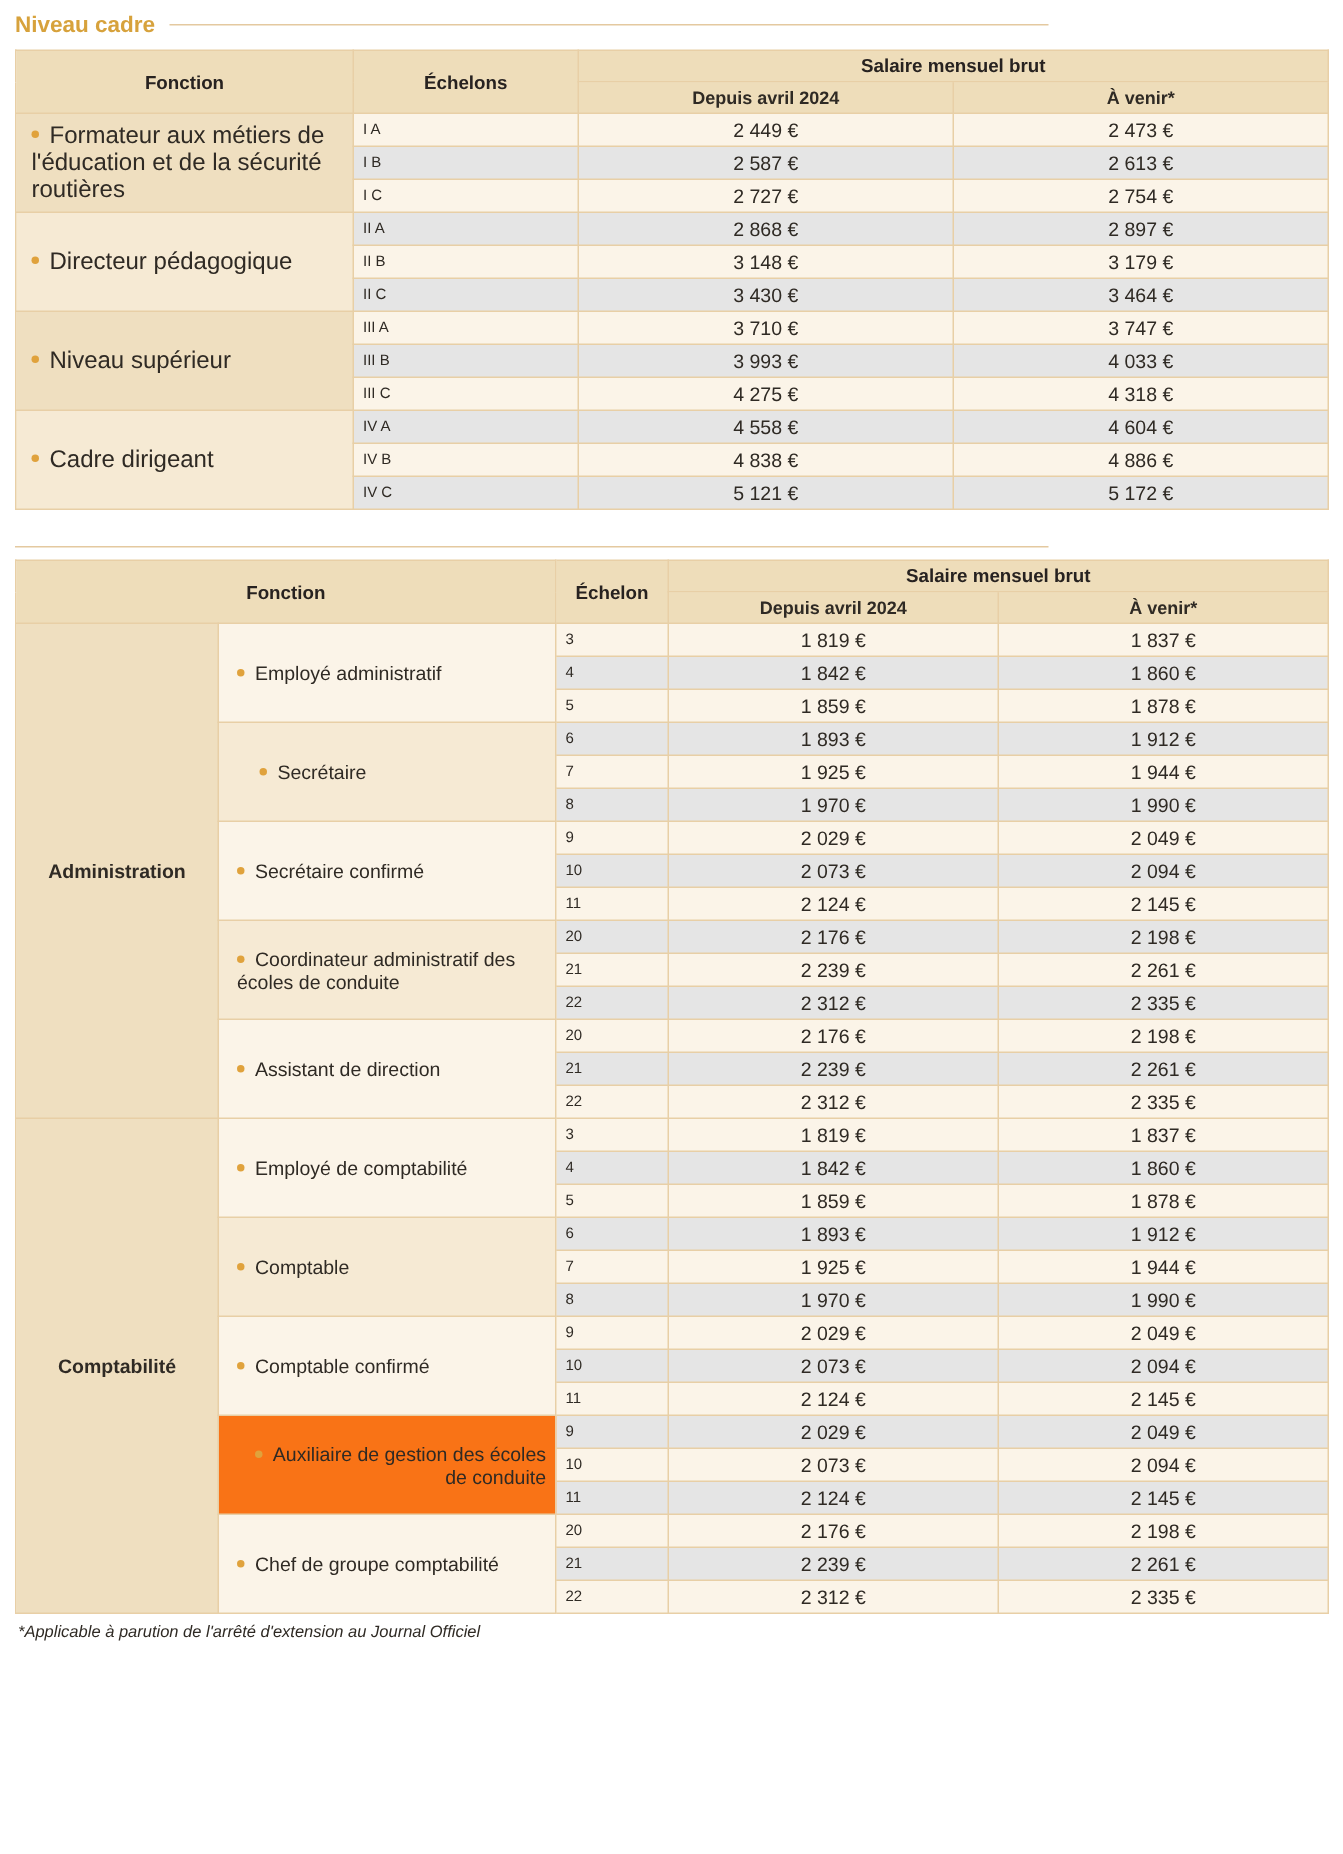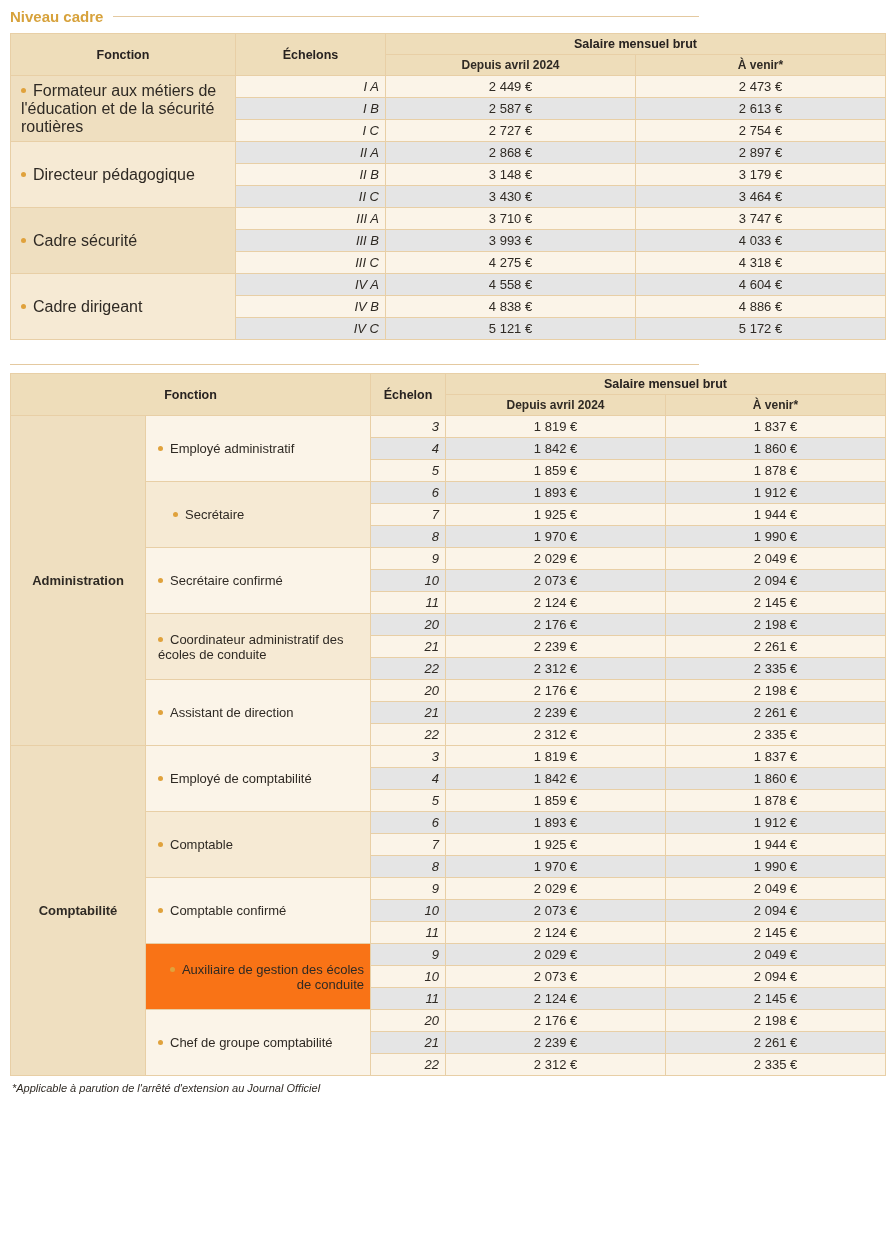--- a/index.html
+++ b/index.html
@@ -74,23 +74,22 @@
     font-size: 13px;
   }
   .vcat {
     background: #efdfc0;
     text-align: center;
     vertical-align: middle;
     font-weight: bold;
     font-size: 13px;
   }
   .ech {
-    text-align: right;
-    font-size: 13px;
-    font-style: italic;
+    text-align: left;
+    font-size: 10px;
   }
   .val {
     text-align: center;
     font-size: 13px;
   }
   .rowA { background: #fbf4e8; }
   .rowB { background: #e5e5e5; }
   .bullet::before {
     content: "";
     display: inline-block;
@@ -165,21 +164,21 @@
           <td class="ech rowA"><span>II B</span></td>
           <td class="val rowA"><span>3 148 €</span></td>
           <td class="val rowA"><span>3 179 €</span></td>
         </tr>
         <tr>
           <td class="ech rowB"><span>II C</span></td>
           <td class="val rowB"><span>3 430 €</span></td>
           <td class="val rowB"><span>3 464 €</span></td>
         </tr>
         <tr>
-          <td class="cat" rowspan="3" style="background: rgb(239, 223, 192);"><span class="bullet">Cadre sécurité</span></td>
+          <td class="cat" rowspan="3" style="background: rgb(239, 223, 192);"><span class="bullet">Niveau supérieur</span></td>
           <td class="ech rowA"><span>III A</span></td>
           <td class="val rowA"><span>3 710 €</span></td>
           <td class="val rowA"><span>3 747 €</span></td>
         </tr>
         <tr>
           <td class="ech rowB"><span>III B</span></td>
           <td class="val rowB"><span>3 993 €</span></td>
           <td class="val rowB"><span>4 033 €</span></td>
         </tr>
         <tr>

